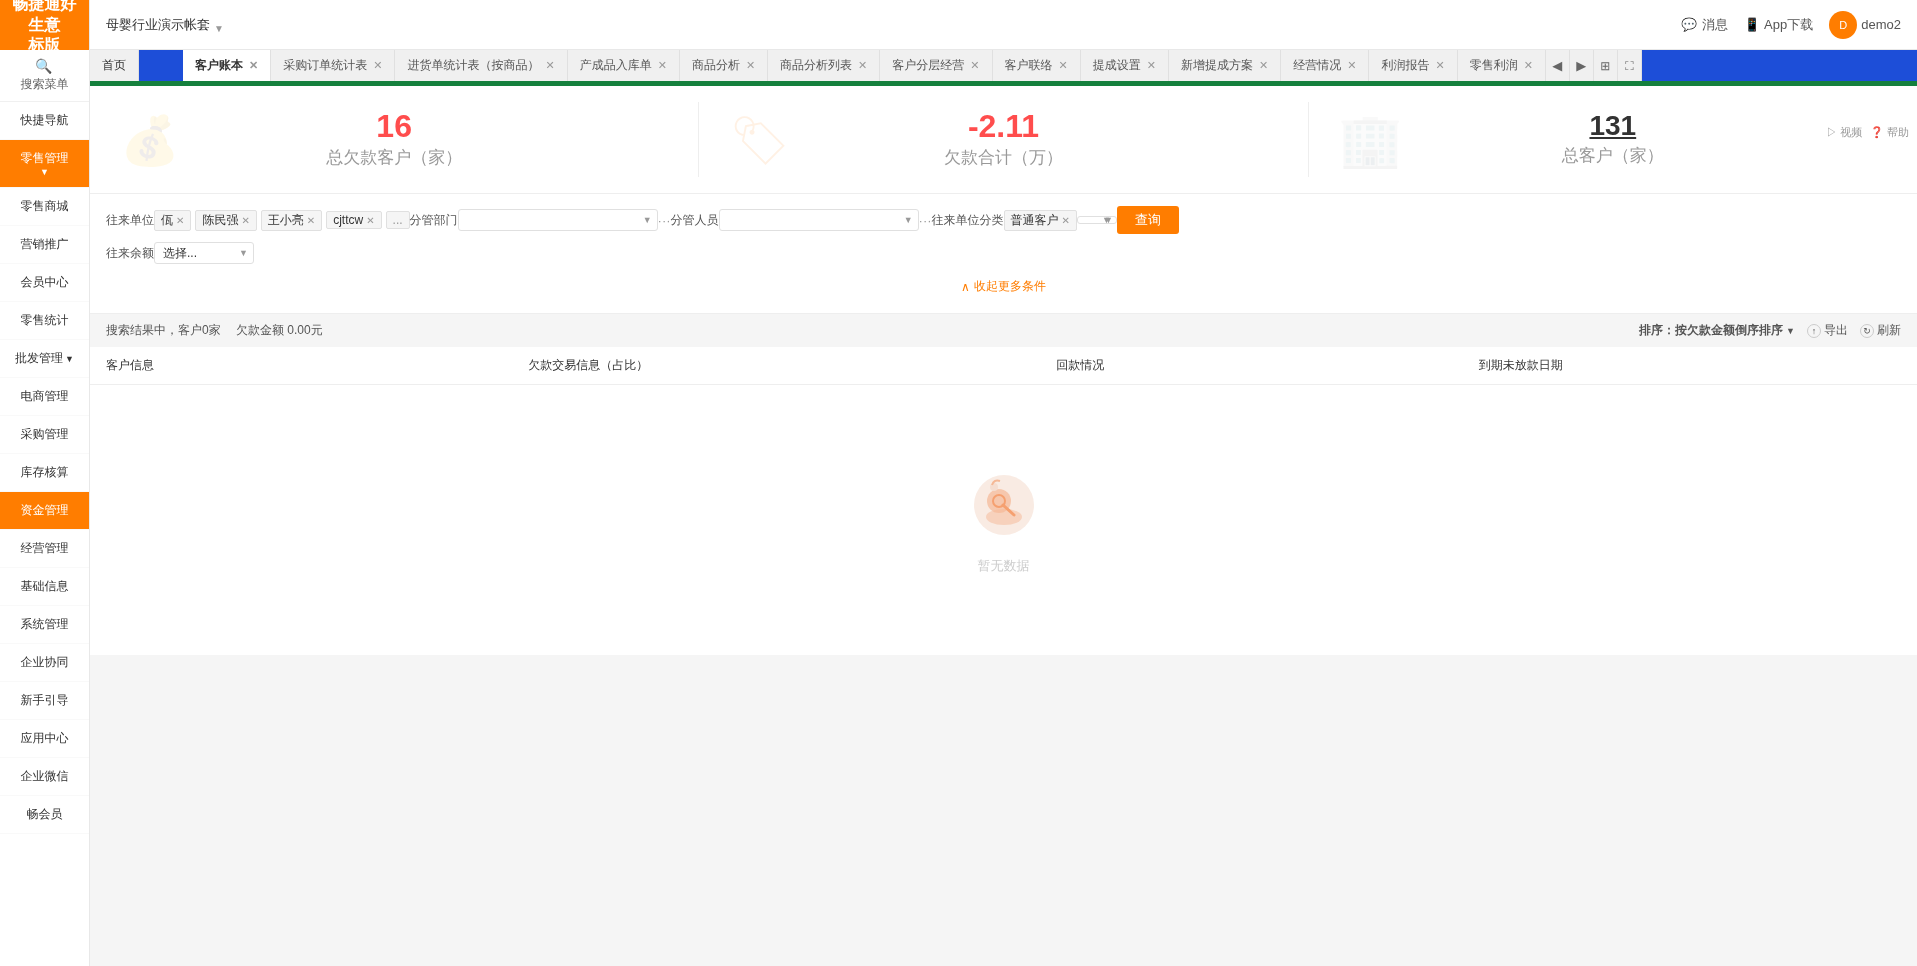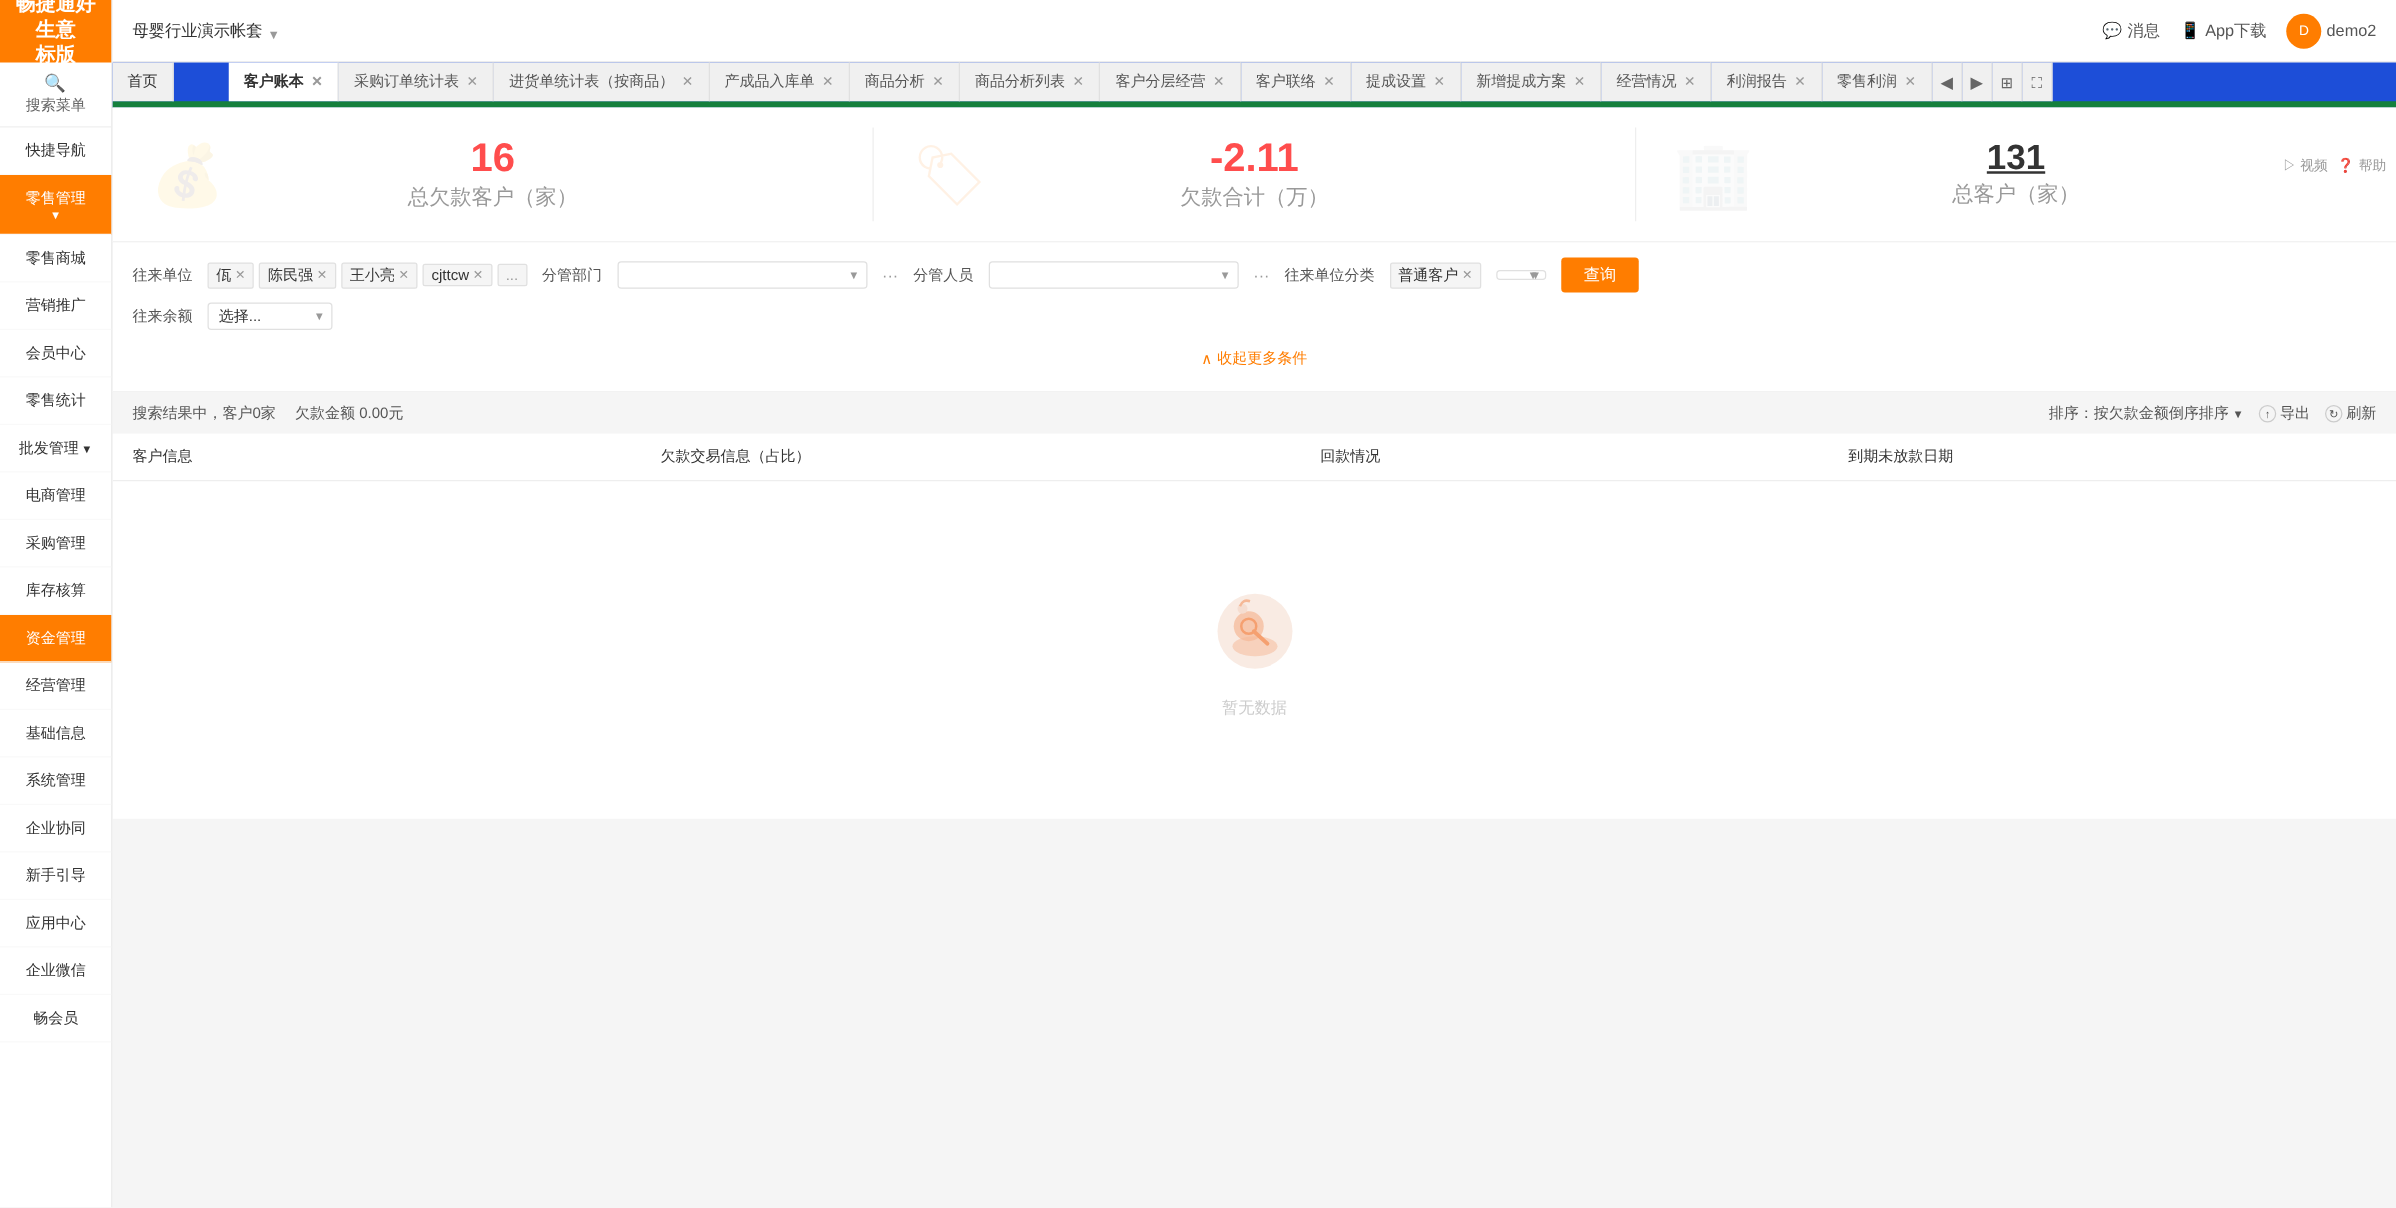--- a/index.html
+++ b/index.html
@@ -43,37 +43,37 @@
     .stat-item:last-child { border-right: none; }
     .stat-icon { position: absolute; left: 30px; top: 50%; transform: translateY(-50%); font-size: 48px; opacity: 0.1; color: #ff7d00; }
     .stat-number { font-size: 32px; font-weight: bold; color: #ff4d4d; line-height: 1; }
     .stat-number.large { font-size: 28px; color: #333; text-decoration: underline; }
     .stat-number.negative { color: #ff4d4d; }
     .stat-label { font-size: 17px; color: #999; margin-top: 4px; }
     .stat-help { position: absolute; top: 23px; right: 8px; font-size: 11px; color: #999; display: flex; gap: 8px; }
 
     
     .filter-area { background: #fff; padding: 12px 16px; border-bottom: 1px solid #eee; }
-    .filter-row { display: flex; align-items: center; gap: 12px; margin-bottom: 8px; flex-wrap: wrap; }
+    .filter-row { display: flex; align-items: center; margin-bottom: 8px; flex-wrap: wrap; }
     .filter-label { color: #555; font-size: 12px; white-space: nowrap; }
     .filter-tags { display: flex; align-items: center; gap: 4px; flex-wrap: wrap; }
     .filter-tag { background: #f5f5f5; border: 1px solid #e0e0e0; border-radius: 2px; padding: 1px 6px; font-size: 12px; color: #333; display: flex; align-items: center; gap: 3px; }
     .filter-tag .tag-close { color: #999; cursor: pointer; font-size: 10px; }
     .filter-tag .tag-more { color: #999; }
     .filter-select { border: 1px solid #e0e0e0; border-radius: 3px; padding: 3px 24px 3px 8px; font-size: 12px; color: #333; background: #fff; appearance: none; cursor: pointer; min-width: 100px; position: relative; }
     .filter-select-wrapper { position: relative; display: inline-flex; align-items: center; }
     .filter-select-wrapper::after { content: '▼'; position: absolute; right: 6px; font-size: 9px; color: #999; pointer-events: none; }
     .filter-input { border: 1px solid #e0e0e0; border-radius: 3px; padding: 3px 8px; font-size: 12px; color: #333; min-width: 180px; }
     .filter-dots { color: #999; cursor: pointer; }
     .filter-collapse { display: flex; align-items: center; justify-content: center; padding: 6px; color: #ff7d00; font-size: 12px; cursor: pointer; gap: 4px; }
 
     
     .results-bar { background: #f5f5f5; padding: 8px 16px; display: flex; align-items: center; justify-content: space-between; font-size: 12px; color: #555; }
     .results-bar-right { display: flex; align-items: center; gap: 12px; }
-    .sort-btn { display: flex; align-items: center; gap: 3px; color: #555; cursor: pointer; }
+    .sort-btn { display: flex; align-items: center; gap: 3px; color: #555; cursor: pointer; font-weight: bold; }
     .sort-arrow { font-size: 9px; }
     .action-btn { display: flex; align-items: center; gap: 3px; cursor: pointer; color: #555; }
 
     
     .table-container { background: #fff; margin: 0; }
     .table-header { display: grid; grid-template-columns: 2fr 2.5fr 2fr 2fr; padding: 10px 16px; border-bottom: 1px solid #eee; background: #fff; }
     .table-col-header { font-size: 12px; color: #333; font-weight: 500; }
 
     
     .empty-state { display: flex; flex-direction: column; align-items: center; justify-content: center; padding: 80px 0; }

